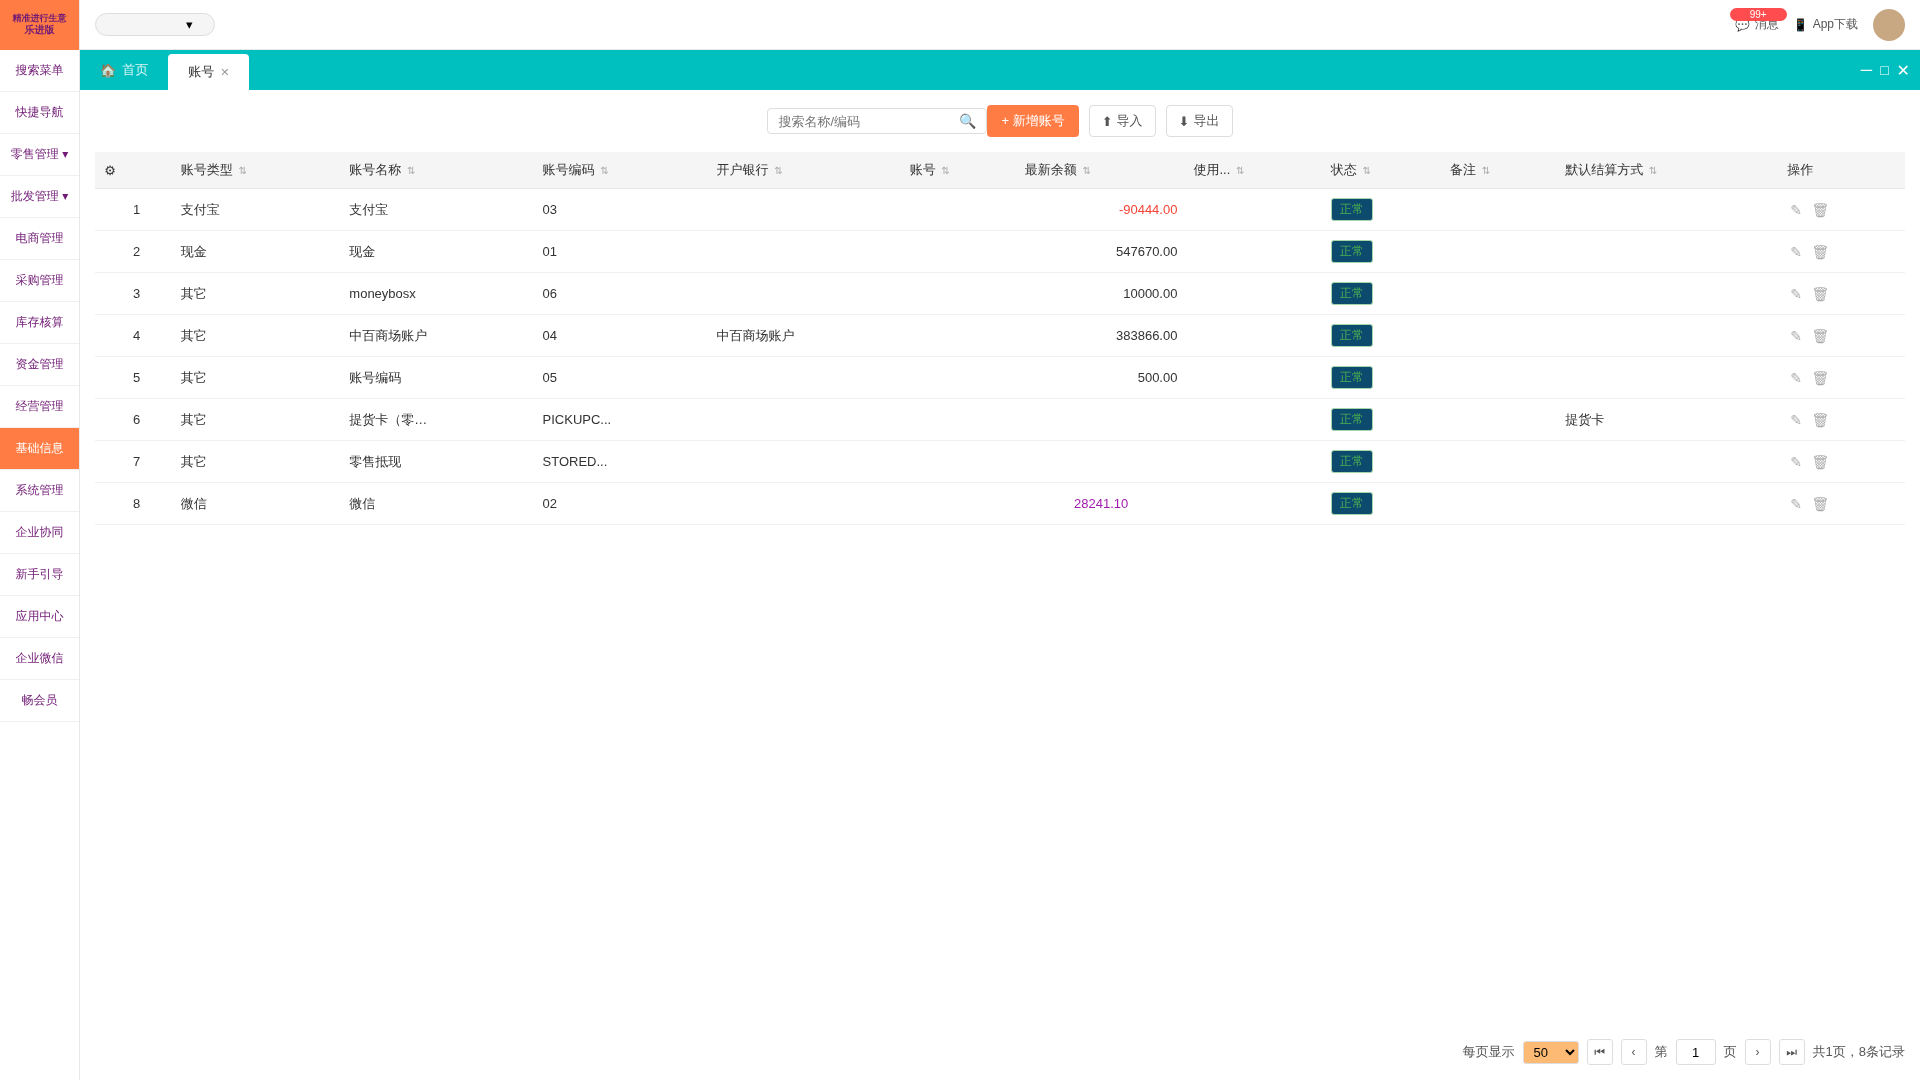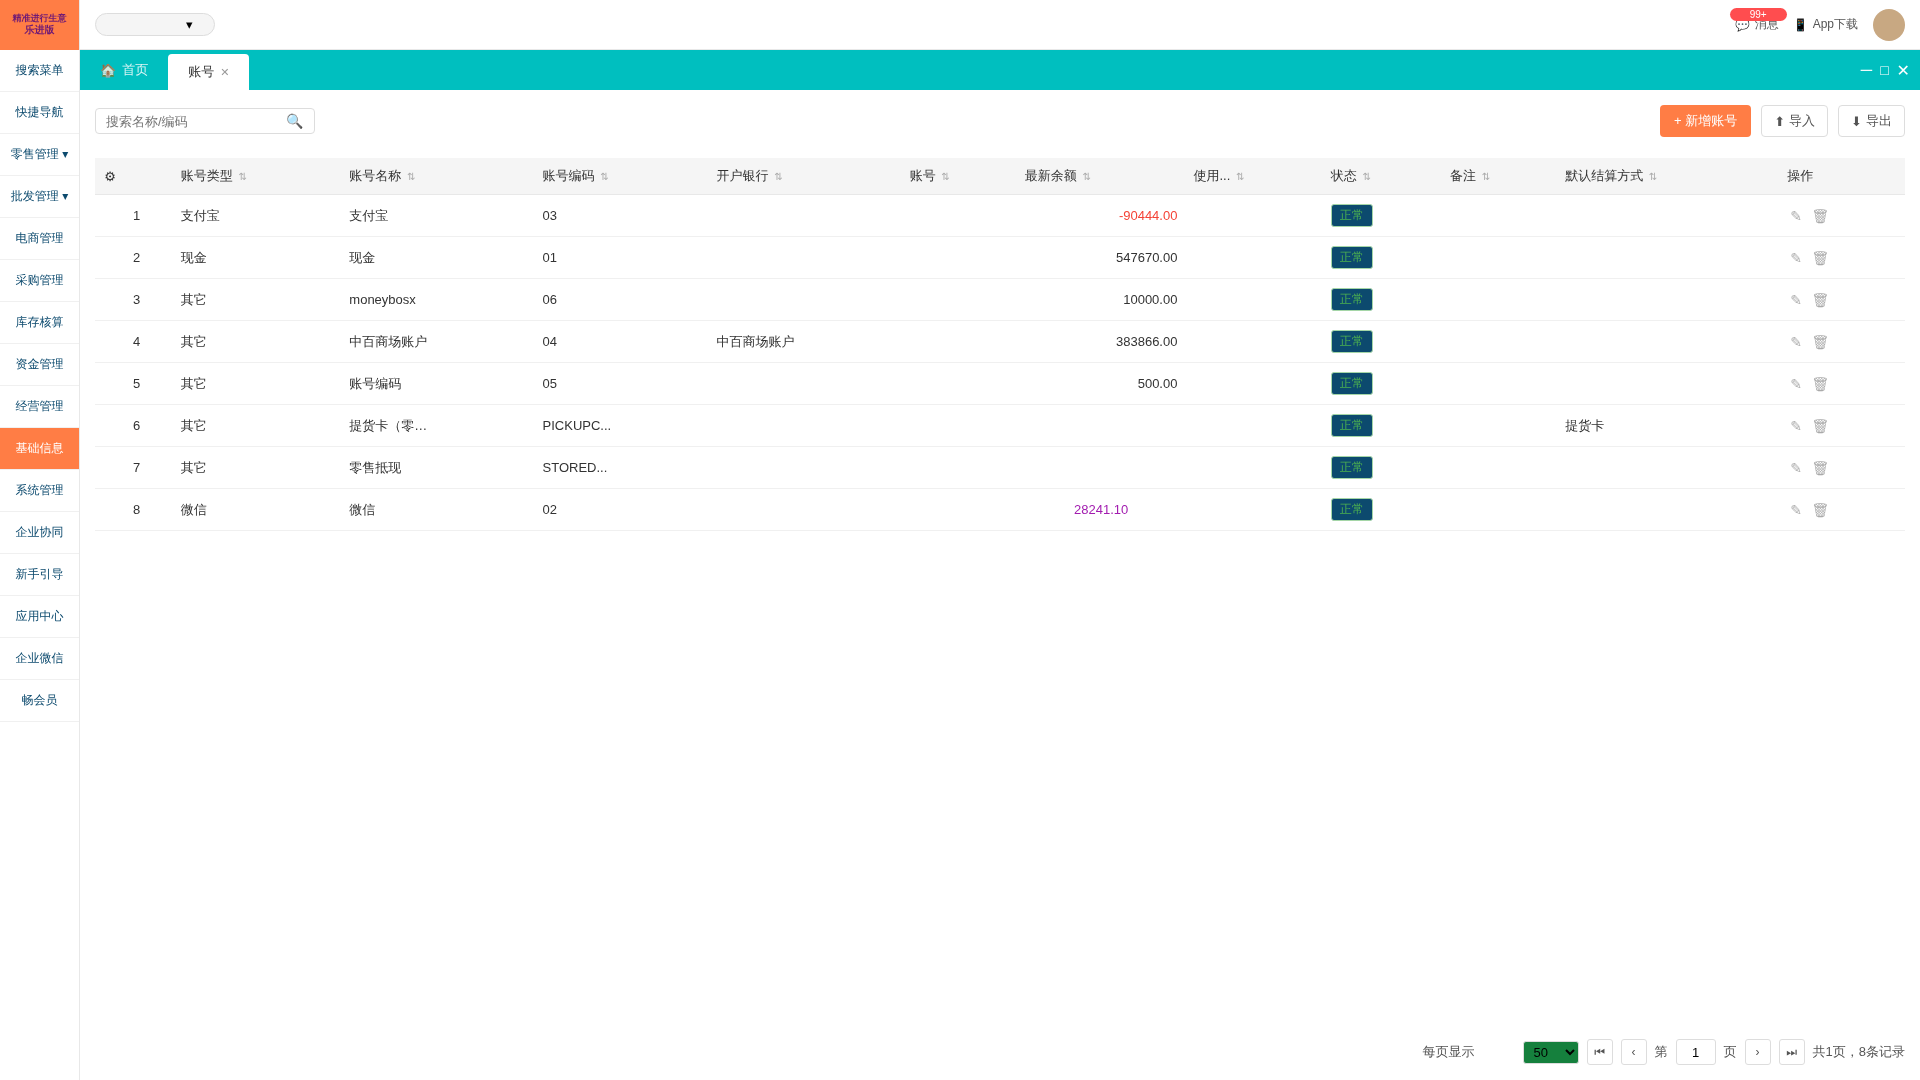--- a/index.html
+++ b/index.html
@@ -21,21 +21,21 @@
       align-items: center;
       justify-content: center;
       color: #701a75;
       font-size: 12px;
       font-weight: bold;
       flex-direction: column;
     }
     .sidebar-item {
       padding: 12px 5px;
       text-align: center;
-      color: #0c4a6e;
+      color: #701a75;
       cursor: pointer;
       font-size: 12px;
       border-bottom: 1px solid #f0f0f0;
     }
     .sidebar-item.active { background: #ff7d45; color: #fff; }
 
     
     .main {
       flex: 1;
       display: flex;
@@ -110,22 +110,22 @@
       background: #fff;
       overflow: auto;
       padding: 15px;
       position: relative;
     }
 
     
     .toolbar {
       display: flex;
       align-items: center;
-      justify-content: space-between;
-      margin-bottom: 21px;
+      justify-content: center;
+      margin-bottom: 15px;
     }
     .search-box {
       display: flex;
       align-items: center;
       border: 1px solid #ddd;
       border-radius: 4px;
       padding: 4px 10px;
       width: 220px;
       background: #fff;
     }
@@ -166,21 +166,21 @@
       bottom: 15px;
       right: 15px;
       display: flex;
       align-items: center;
       gap: 8px;
       font-size: 13px;
       color: #555;
     }
     .page-select {
       border: 1px solid #ddd; border-radius: 3px; padding: 2px 6px;
-      font-size: 13px; background: #15803d; cursor: pointer; margin-left: 40px;
+      font-size: 13px; background: #fdba74; cursor: pointer;
     }
     .page-btn {
       border: 1px solid #ddd; background: #fff; border-radius: 3px;
       width: 26px; height: 26px; display: flex; align-items: center; justify-content: center;
       cursor: pointer; color: #555; font-size: 12px;
     }
     .page-input {
       border: 1px solid #ddd; border-radius: 3px; width: 40px; height: 26px;
       text-align: center; font-size: 13px; outline: none;
     }

